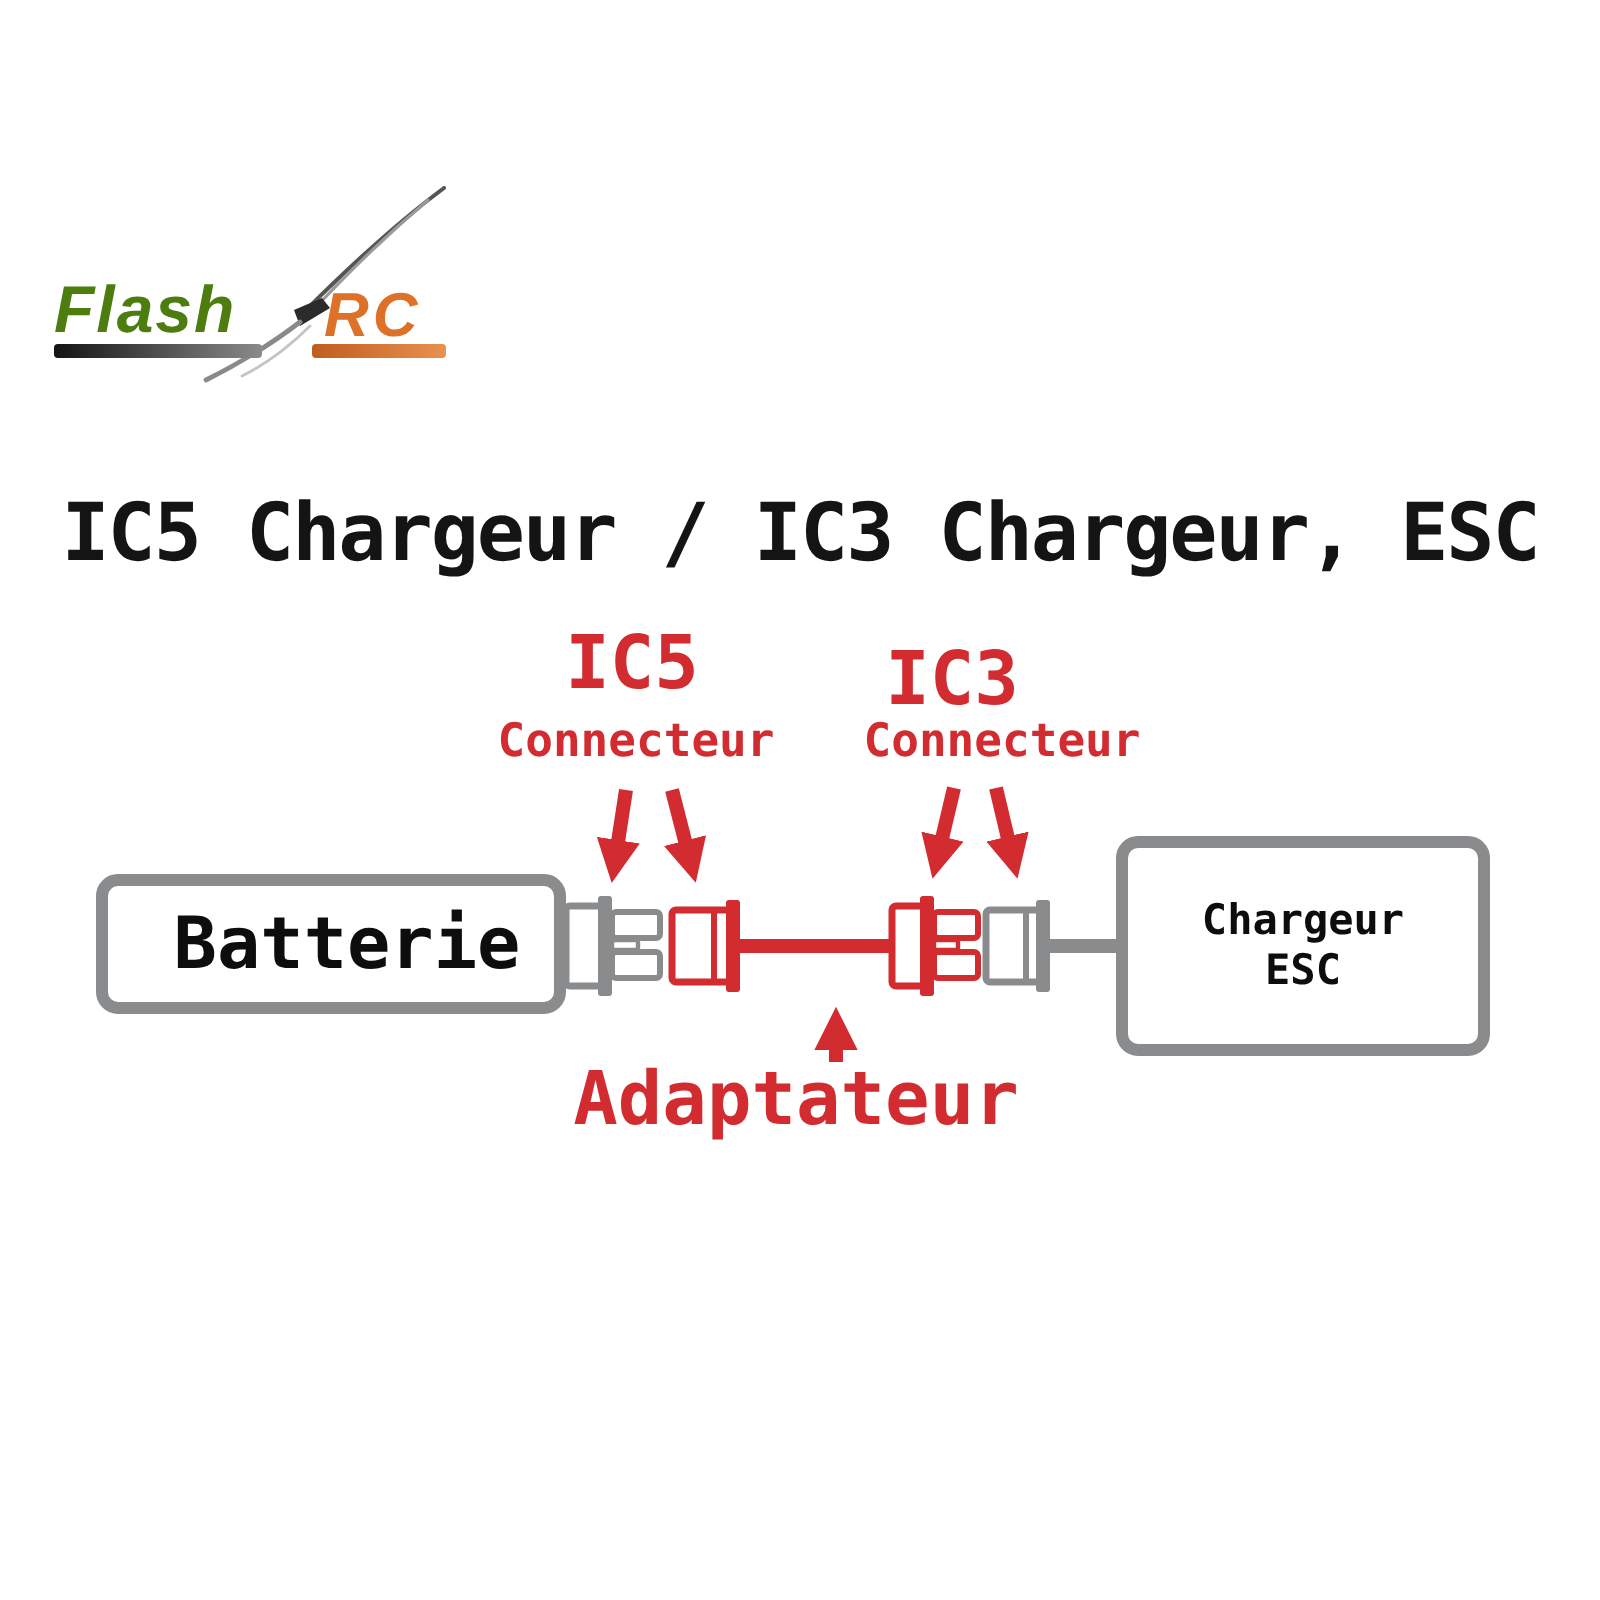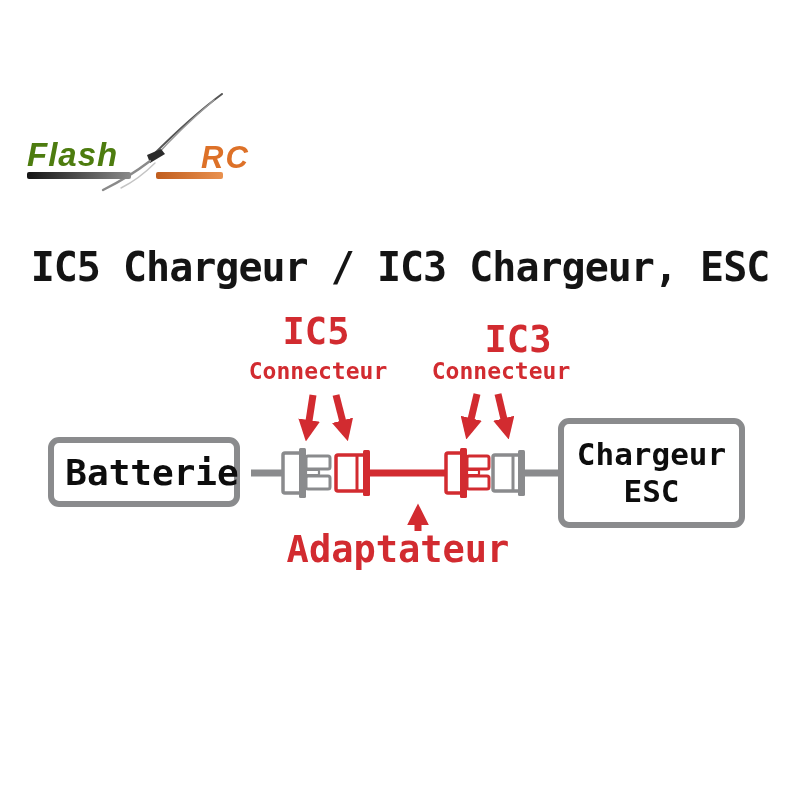--- a/index.html
+++ b/index.html
@@ -27,21 +27,20 @@
     left: 27px; top: 172px; width: 104px; height: 7px;
     background: linear-gradient(to right, #141414, #8a8a8a);
     border-radius: 2px;
   }
   .rc-text {
     left: 162px; top: 142px;
     font-family: "Liberation Sans", sans-serif;
     font-style: italic; font-weight: bold;
     font-size: 31px; letter-spacing: 2px; color: var(--orange);
     line-height: 1;
-    margin-left: 39px;
   }
   .rc-underline {
     left: 156px; top: 172px; width: 67px; height: 7px;
     background: linear-gradient(to right, #c05d1e, #e9914f);
     border-radius: 2px;
   }
   .glider-svg { left: 95px; top: 93px; width: 140px; height: 105px; }
 
   
   .title {
@@ -49,36 +48,36 @@
     text-align: center;
     font-weight: bold; font-size: 40px; line-height: 1;
     color: var(--ink);
     letter-spacing: -1px;
     white-space: nowrap;
   }
 
   
   .red-label { color: var(--red); font-weight: bold; line-height: 1; white-space: nowrap; }
   .ic5-label  { left: 316px; top: 313px; font-size: 37px; transform: translateX(-50%); }
-  .ic3-label  { left: 518px; top: 321px; font-size: 37px; transform: translateX(-50%); }
+  .ic3-label  { left: 476px; top: 321px; font-size: 37px; transform: translateX(-50%); }
   .conn5-label{ left: 318px; top: 360px; font-size: 23px; transform: translateX(-50%); }
   .conn3-label{ left: 501px; top: 360px; font-size: 23px; transform: translateX(-50%); }
   .adapter-label { left: 398px; top: 531px; font-size: 37px; transform: translateX(-50%); }
 
   
   .device-box {
     border: 6px solid var(--gray);
     border-radius: 11px;
     background: #fff;
     display: flex; flex-direction: column;
     align-items: center; justify-content: center;
     color: #0d0d0d; font-weight: bold;
   }
-  .battery-box { left: 48px; top: 437px; width: 192px; height: 70px; font-size: 36px; padding-left: 16px; }
-  .charger-box { left: 558px; top: 418px; width: 187px; height: 110px; font-size: 31px; line-height: 1.2; }
+  .battery-box { left: 48px; top: 437px; width: 235px; height: 70px; font-size: 36px; padding-left: 16px; }
+  .charger-box { left: 558px; top: 418px; width: 187px; height: 110px; font-size: 21px; line-height: 1.2; }
 
   
   .diagram-svg { left: 0; top: 0; width: 800px; height: 800px; pointer-events: none; }
   .gray-stroke { stroke: var(--gray); }
   .red-stroke  { stroke: var(--red); }
   .gray-fill   { fill: var(--gray); }
   .red-fill    { fill: var(--red); }
   .hollow      { fill: #ffffff; }
 </style>
 </head>

